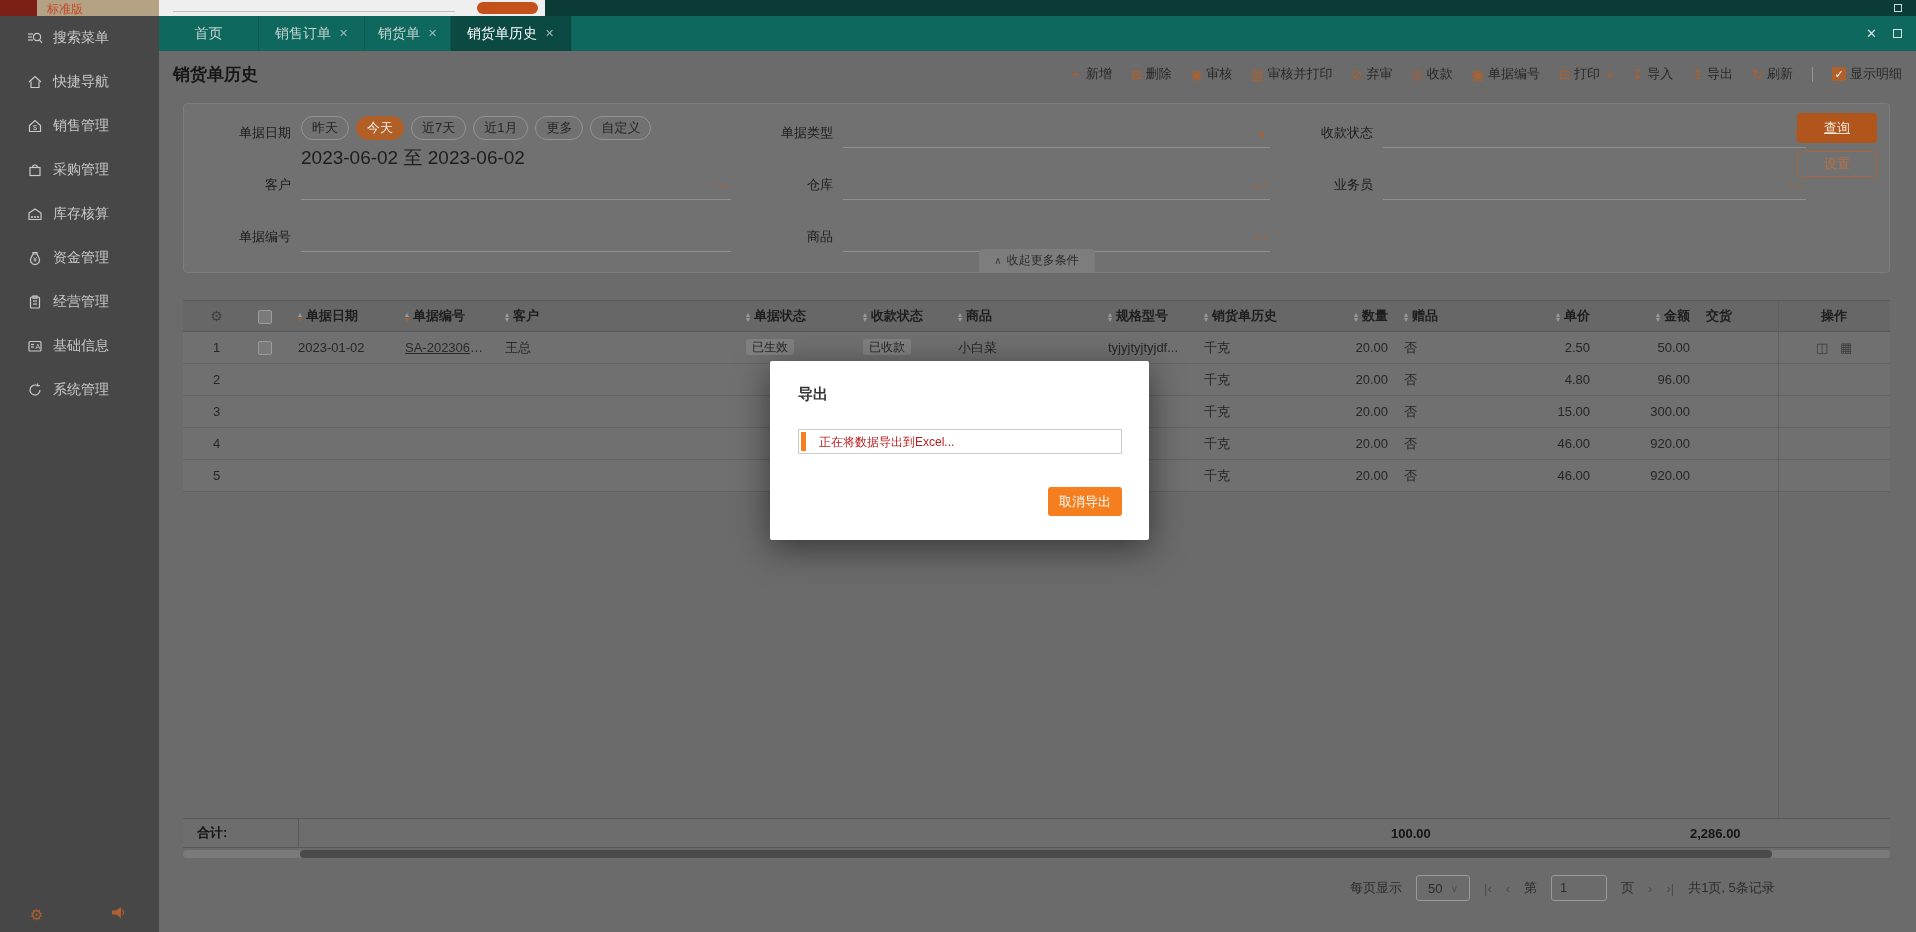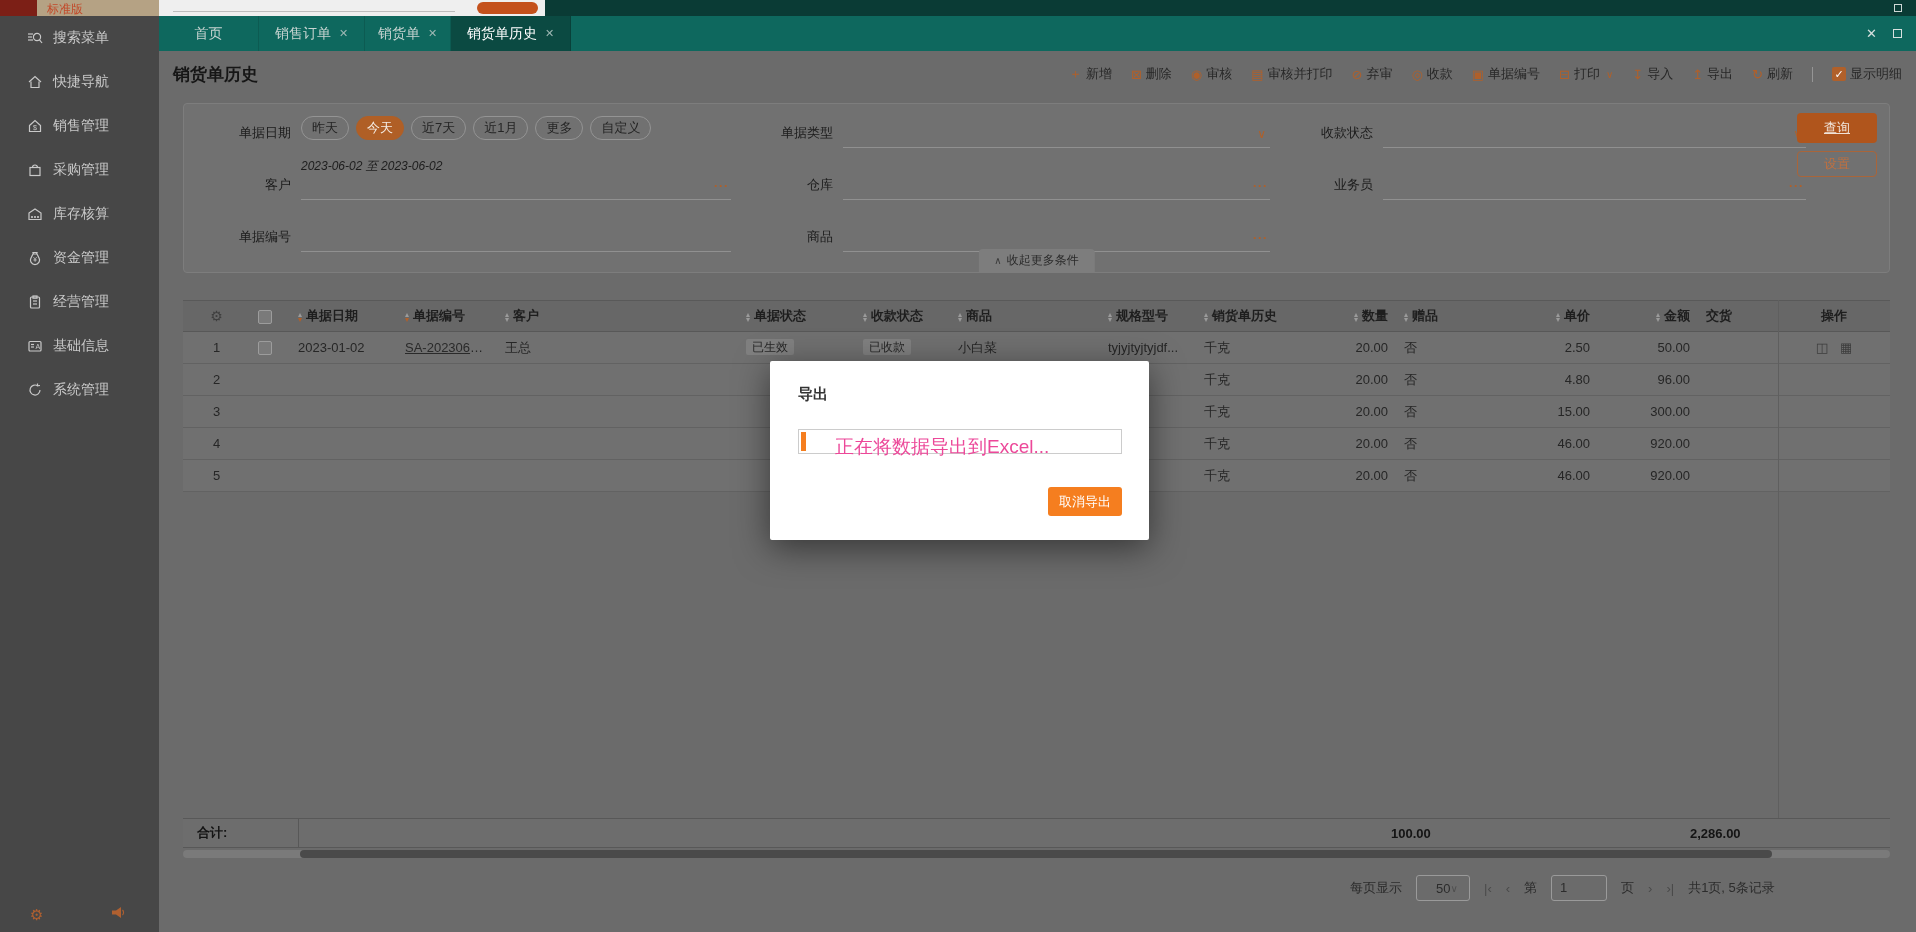--- a/index.html
+++ b/index.html
@@ -47,21 +47,21 @@
   .filters { position:absolute; left:183px; top:103px; width:1707px; height:170px; background:#717171; border:1px solid #7d7d7d; border-radius:4px; }
   .fgrid { position:absolute; left:0; top:12px; display:grid; grid-template-columns:107px 430px 92px 427px 93px 423px; grid-auto-rows:52px; column-gap:10px; }
   .flabel { font-size:13px; color:#1b1b1b; text-align:right; padding-top:8px; }
   .ffield { position:relative; border-bottom:1px solid #909090; height:32px; }
   .ffield .more { position:absolute; right:2px; bottom:6px; color:#b0602a; font-size:12px; font-weight:bold; letter-spacing:1px; cursor:pointer; }
   .ffield .chev { position:absolute; right:4px; bottom:6px; color:#b0602a; font-size:12px; cursor:pointer; }
   .datecell { position:relative; }
   .pills { display:flex; gap:7px; align-items:center; }
   .pill { font-size:13px; color:#252525; border:1px solid #949494; border-radius:12px; padding:2px 10px; cursor:pointer; }
   .pill.active { background:#b05f26; border-color:#b05f26; color:#f4ece4; }
-  .daterange { font-size:12px; color:#1d1d1d; margin-top:18px; cursor:pointer;font-style:italic; }
+  .daterange { font-size:19px; color:#1d1d1d; margin-top:5px; cursor:pointer; }
   .fbtns { position:absolute; right:12px; top:9px; width:80px; }
   .btn-query { width:80px; height:30px; background:#b0551c; color:#f0e3d8; font-size:13px; border:none; border-radius:4px; display:block; cursor:pointer;text-decoration:underline; }
   .btn-settings { width:80px; height:26px; margin-top:8px; background:transparent; color:#bf7040; font-size:13px; border:1px solid #a9653a; border-radius:4px; display:block; cursor:pointer; }
   .collapse-bar { position:absolute; left:50%; bottom:0; transform:translateX(-50%); background:#7d7d7d; border-radius:4px 4px 0 0; padding:3px 16px; font-size:12px; color:#2b2b2b; cursor:pointer; white-space:nowrap; }
   .collapse-bar .up { font-size:10px; color:#3a3a3a; margin-right:5px; }
 
   
   .table { position:absolute; left:183px; top:300px; width:1707px; }
   .trow { display:flex; align-items:center; height:32px; background:#707070; border-bottom:1px solid #626262; font-size:13px; color:#262626; }
   .trow.head { background:#676767; border-top:1px solid #595959; border-bottom:1px solid #585858; font-weight:600; color:#1e1e1e; }
@@ -78,32 +78,32 @@
   .gear-glyph { color:#3f3f3f; font-size:14px; cursor:pointer; }
   .op-ic { color:#3c3c3c; font-size:13px; margin:0 6px; cursor:pointer; }
   .frozen-line { position:absolute; left:1778px; top:300px; height:548px; border-left:1px solid #5f5f5f; }
 
   
   .tfoot { position:absolute; left:183px; top:818px; width:1707px; height:30px; background:#6d6d6d; border-top:1px solid #585858; border-bottom:1px solid #585858; display:flex; align-items:center; font-size:13px; color:#141414; font-weight:600; }
   .tf-label { width:116px; height:30px; line-height:30px; padding-left:14px; border-right:1px solid #585858; } 
   .hscroll { position:absolute; left:183px; top:850px; width:1707px; height:8px; background:#7a7a7a; border-radius:4px; }
   .hthumb { position:absolute; left:117px; top:0; width:1472px; height:8px; background:#4a4a4a; border-radius:4px; cursor:grab; }
   .pager { position:absolute; left:1350px; top:868px; width:540px; height:40px; display:flex; align-items:center; gap:14px; font-size:13px; color:#2c2c2c; }
-  .psel { width:54px; height:26px; border:1px solid #9a9a9a; border-radius:3px; display:flex; align-items:center; justify-content:space-between; padding:0 19px; cursor:pointer; }
+  .psel { width:54px; height:26px; border:1px solid #9a9a9a; border-radius:3px; display:flex; align-items:center; justify-content:space-between; padding:0 11px; cursor:pointer; }
   .psel .chev { color:#4f4f4f; font-size:10px; }
   .pnav { color:#4a4a4a; font-size:13px; cursor:pointer; }
   .pinput { width:56px; height:26px; border:1px solid #9a9a9a; border-radius:3px; padding:0 8px; line-height:24px; cursor:text; }
 
   
   .backdrop { position:absolute; left:0; top:0; width:1916px; height:932px; background:transparent; z-index:9; }
   .modal { position:absolute; left:770px; top:361px; width:379px; height:179px; background:#ffffff; border-radius:2px; box-shadow:0 8px 34px rgba(0,0,0,.5); z-index:10; }
   .m-title { position:absolute; left:28px; top:24px; font-size:15px; font-weight:700; color:#333333; }
   .m-progress { position:absolute; left:28px; top:68px; width:324px; height:25px; border:1px solid #cccccc; background:#ffffff; }
   .m-bar { position:absolute; left:2px; top:2px; width:5px; height:19px; background:#f57e1f; }
-  .m-msg { position:absolute; left:20px; top:4px; font-size:19px; color:#ec4899;margin-left:16px; }
+  .m-msg { position:absolute; left:20px; top:4px; font-size:12px; color:#b91c1c; }
   .m-cancel { position:absolute; left:278px; top:126px; width:74px; height:29px; background:#f57e1f; color:#ffffff; font-size:13px; border:none; border-radius:3px; cursor:pointer; }
 </style>
 </head>
 <body>
 
 <div class="app">
 
   <div class="topstrip">
     <div class="ts-corner"></div>
     <div class="ts-edition">标准版</div>

